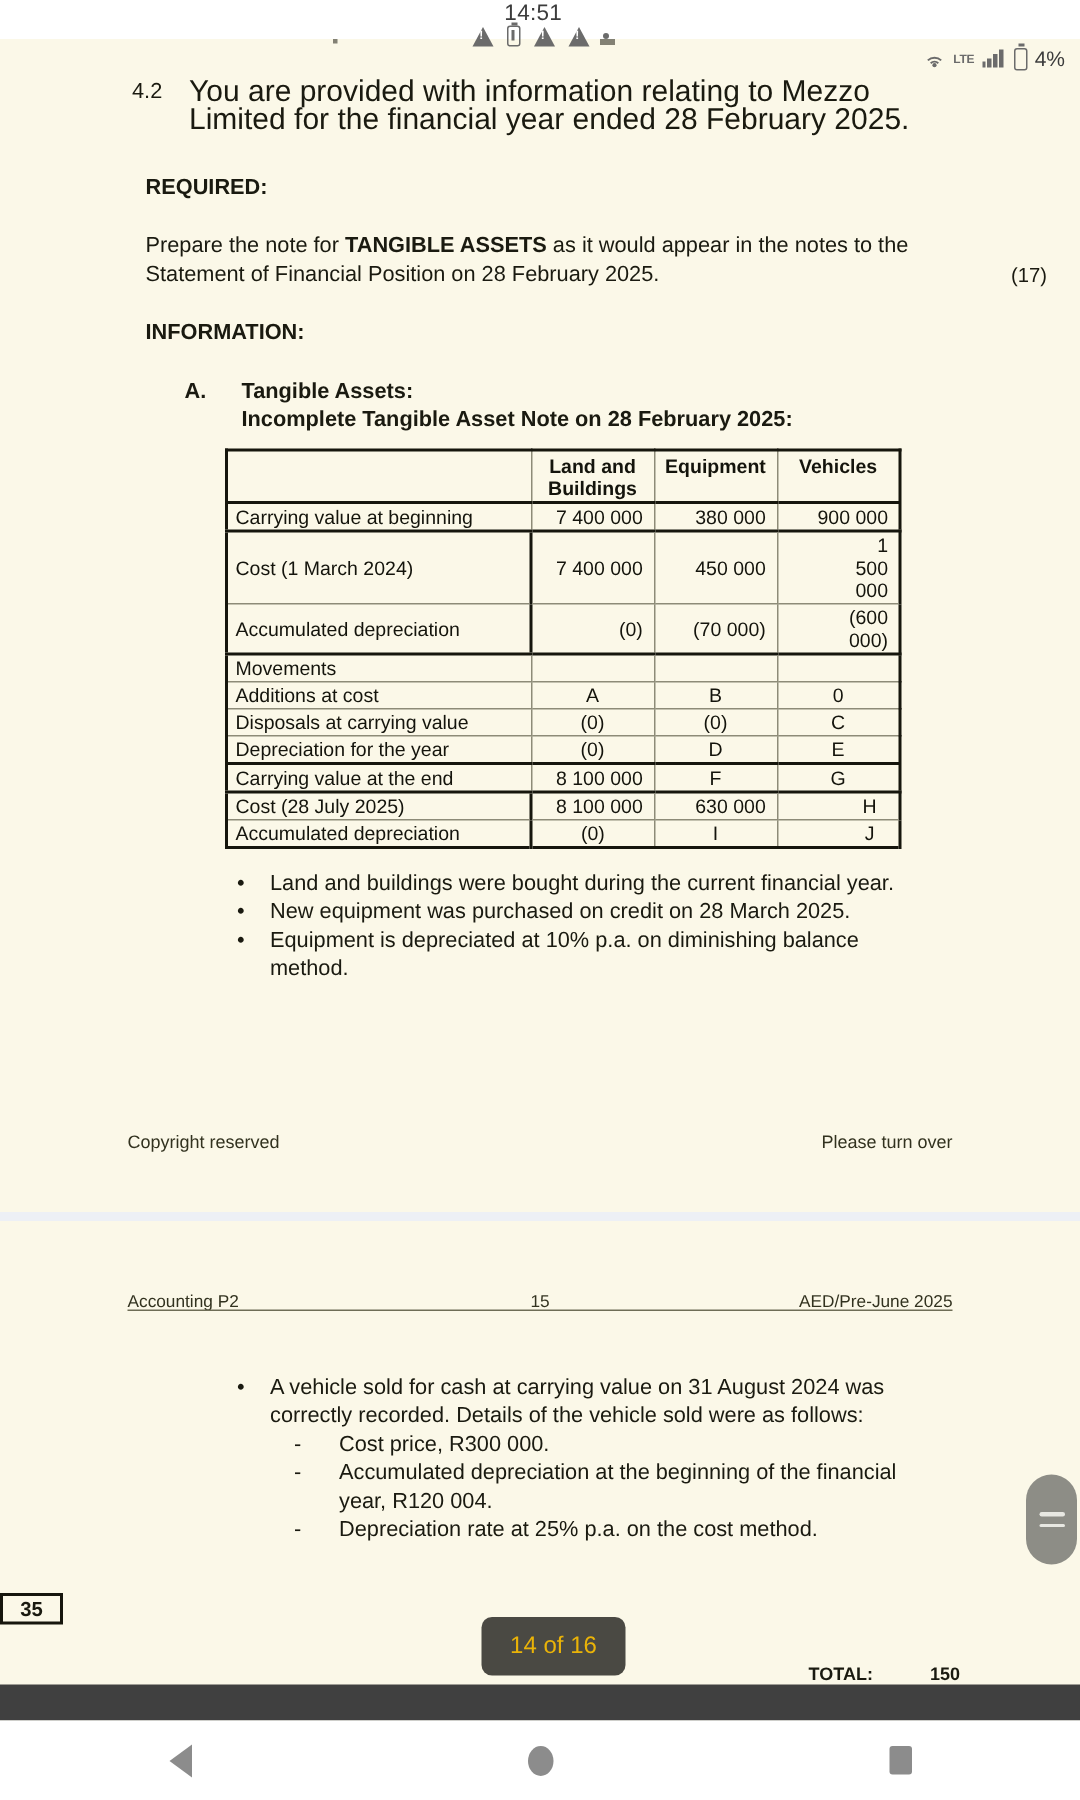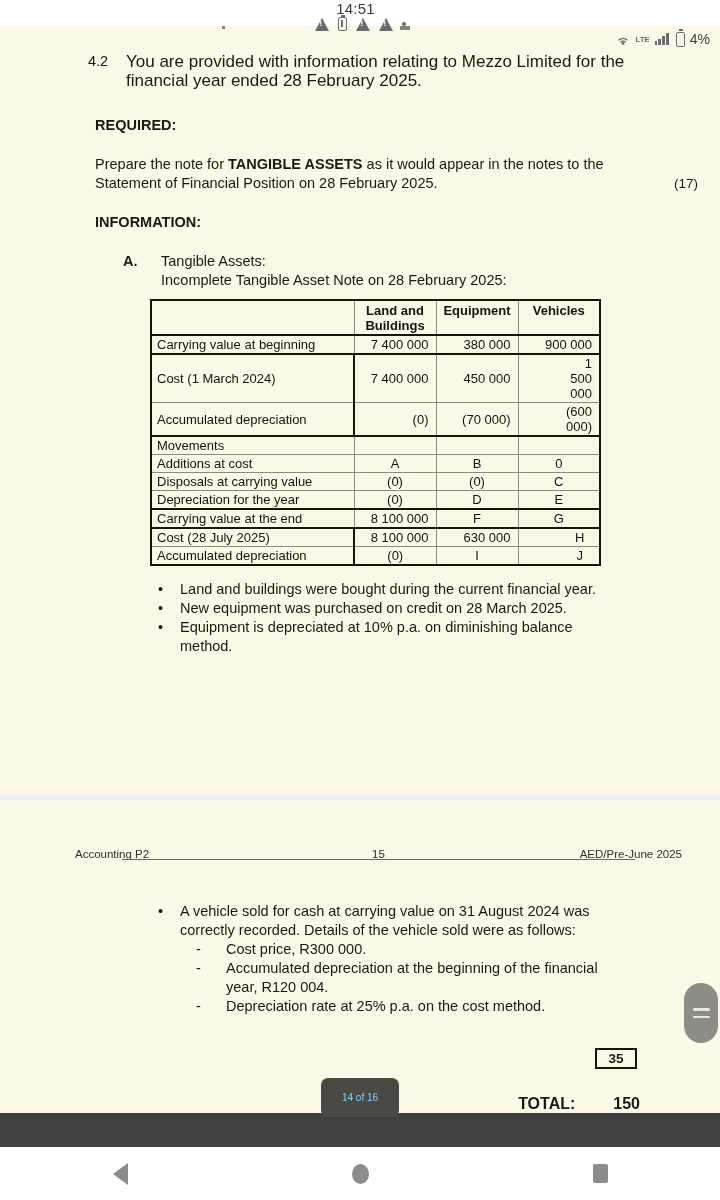--- a/index.html
+++ b/index.html
@@ -164,25 +164,25 @@
     padding: 0 80px 0 88px;
   }
   .qnum {
     width: 38px;
     flex: 0 0 38px;
     font-size: 14.5px;
     line-height: 19px;
   }
   .qtext {
     flex: 1;
-    font-size: 17px;
+    font-size: 20px;
     line-height: 19px;
   }
 
-  .blk { padding-left: 73px; padding-right: 80px; margin-left: 22px; }
+  .blk { padding-left: 97px; padding-right: 80px; }
 
   .bold { font-weight: bold; }
   .hdr-label { font-weight: bold; font-size: 14.5px; line-height: 19px; }
 
   .para {
     font-size: 14.5px;
     line-height: 19px;
     position: relative;
   }
   .marks-right {
@@ -199,21 +199,21 @@
   }
   .sub-letter {
     width: 38px;
     flex: 0 0 38px;
     font-weight: bold;
     font-size: 14.5px;
     line-height: 19px;
   }
   .sub-body {
     flex: 1;
-    font-weight: normal;
+    font-weight: bold;
     font-size: 14.5px;
     line-height: 19px;
   }
 
   
   .tbl-wrap { padding-left: 150px; padding-top: 9px; }
   table.ta {
     border-collapse: collapse;
     width: 450px;
     table-layout: fixed;
@@ -282,58 +282,55 @@
     justify-content: space-between;
     padding: 0 85px;
     font-size: 12px;
     color: #32321f;
   }
 
   .nextpage-head {
     display: flex;
     justify-content: space-between;
     align-items: flex-end;
-    padding: 0 38px;
+    padding: 0 85px;
     font-size: 11.5px;
     color: #32321f;
     position: relative;
-    margin-left: 37px;
   }
   .nph-line {
     position: absolute;
     left: 85px; right: 85px;
     bottom: 0;
     border-bottom: 1px solid #6e6d56;
   }
   .nph-center { position: absolute; left: 0; right: 0; text-align: center; }
 
   
   .marks-box-wrap {
     padding-right: 83px;
     display: flex;
-    justify-content: flex-end;
-    padding-left: 16px;
   }
   .marks-box {
     border: 2.5px solid #16160d;
     width: 42px;
     height: 21px;
     display: flex;
     align-items: center;
     justify-content: center;
     font-size: 13.5px;
     font-weight: bold;
     background: #fbf8e8;
   }
   .total-line {
     display: flex;
     justify-content: flex-end;
     align-items: baseline;
     padding-right: 80px;
-    font-size: 16px;
+    font-size: 12px;
     font-weight: bold;
   }
   .total-label { margin-right: 38px; }
 
   
   .scroll-handle {
     position: absolute;
     right: 2px;
     top: 983px;
     width: 34px;
@@ -352,26 +349,26 @@
     width: 17px;
     height: 2.5px;
     background: #e8e8e2;
     border-radius: 2px;
   }
 
   .page-pill {
     position: absolute;
     left: 321px;
     top: 1078px;
-    width: 78px;
+    width: 96px;
     height: 39px;
     background: #4a4943;
     border-radius: 7px;
-    color: #7dd3fc;
-    font-size: 10px;
+    color: #eab308;
+    font-size: 16px;
     display: flex;
     align-items: center;
     justify-content: center;
     z-index: 30;
   }
 
   
   .navbar {
     position: absolute;
     left: 0;
@@ -594,20 +591,24 @@
           </div>
           <div class="bullet-row">
             <div class="bullet-dot">•</div>
             <div class="bullet-txt">Equipment is depreciated at 10% p.a. on diminishing balance method.</div>
           </div>
         </div>
 
         <div class="sp58"></div>
         <div class="sp40"></div>
 
+        <div class="pg-footer">
+          <div>Copyright reserved</div>
+          <div>Please turn over</div>
+        </div>
 
         <div class="sp26"></div>
         <div class="sp14"></div>
       </div>
     </div>
 
     <div class="page-sep"></div>
 
     <div class="page">
       <div class="pagebody">

